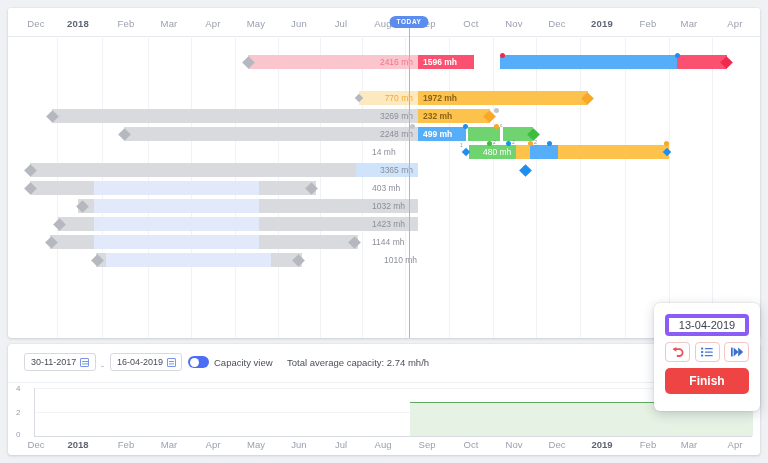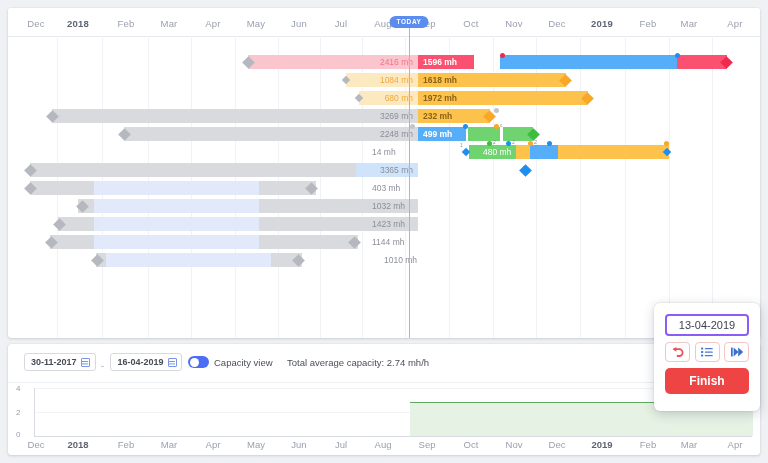--- a/index.html
+++ b/index.html
@@ -81,21 +81,21 @@
   
   .bottom-card{position:absolute;left:8px;top:344px;width:752px;height:111px;
                background:#fff;border-radius:3px;
                box-shadow:0 1px 3px rgba(40,50,80,.16),0 0 1px rgba(40,50,80,.20);
                overflow:hidden;}
   .toolbar{position:absolute;left:0;top:0;width:752px;height:38px;
            border-bottom:1px solid #eef0f4;}
   .date-box{position:absolute;top:9px;height:18px;box-sizing:border-box;
             border:1px solid #d6d9e0;border-radius:3px;background:#fff;
             display:flex;align-items:center;padding:0 4px 0 6px;}
-  .date-box .txt{font-size:9px;color:#464b57;white-space:nowrap;font-weight:bold;}
+  .date-box .txt{font-size:9px;color:#464b57;white-space:nowrap;}
   .cal-ico{width:9px;height:9px;margin-left:4px;position:relative;flex:0 0 auto;}
   .cal-ico i{position:absolute;inset:0;border:1.2px solid #7b96e8;border-radius:1px;}
   .cal-ico b{position:absolute;left:1.6px;right:1.6px;top:3.2px;height:1px;
              background:#7b96e8;box-shadow:0 2.4px 0 #7b96e8;}
   .dash{position:absolute;top:17px;font-size:9px;color:#9aa0ae;}
 
   .toggle{position:absolute;top:12px;width:21px;height:12px;border-radius:6px;
           background:#4c6ef5;}
   .toggle i{position:absolute;left:1.5px;top:1.5px;width:9px;height:9px;
             border-radius:50%;background:#fff;}
@@ -110,21 +110,21 @@
   .cc-area{position:absolute;bottom:0;background:#e6f2e3;border-top:1.6px solid #5fa860;}
   .cc-today{position:absolute;top:0;width:1px;background:#9fb6e8;}
   .cc-tick{position:absolute;font-size:9.5px;color:#9aa0ae;transform:translateX(-50%);}
   .cc-tick.year{color:#5d6473;font-weight:bold;}
 
   
   .panel{position:absolute;left:654px;top:303px;width:106px;height:108px;
          background:#fff;border-radius:6px;z-index:30;
          box-shadow:0 3px 12px rgba(40,50,80,.22),0 0 2px rgba(40,50,80,.18);}
   .p-date{position:absolute;left:11px;top:11px;width:84px;height:22px;
-          box-sizing:border-box;border:2px solid #8b5cf6;border-radius:4px;
+          box-sizing:border-box;border:4px solid #8b5cf6;border-radius:4px;
           background:#fff;display:flex;align-items:center;justify-content:center;}
   .p-date span{font-size:11px;color:#3d4350;}
   .p-btns{position:absolute;left:11px;top:39px;width:84px;height:20px;
           display:flex;justify-content:space-between;}
   .p-ico{width:25px;height:20px;box-sizing:border-box;border:1px solid #f6c4c4;
          border-radius:4px;background:#fff;display:flex;align-items:center;
          justify-content:center;}
   .p-finish{position:absolute;left:11px;top:65px;width:84px;height:26px;
             background:#ef4444;border-radius:5px;display:flex;align-items:center;
             justify-content:center;}
@@ -188,34 +188,24 @@
         <div class="bar b-red" style="left:402px;width:56px;">
           <span class="lbl l">1596 mh</span>
         </div>
         <div class="dot red" style="left:484px;top:-2px;"></div>
         <div class="bar b-blue" style="left:484px;width:178px;"></div>
         <div class="dot blue" style="left:659px;top:-2px;"></div>
         <div class="bar b-red" style="left:661px;width:50px;"></div>
         <div class="dia red" style="left:706px;"></div>
       </div>
 
-      <div class="row" style="top:36px;">
-        <div class="bar b-paleorange" style="left:330px;width:72px;">
-          <span class="lbl">1084 mh</span>
-        </div>
-        <div class="dia grey sm" style="left:327px;"></div>
-        <div class="bar b-orange" style="left:402px;width:148px;">
-          <span class="lbl l">1618 mh</span>
-        </div>
-        <div class="dia orange" style="left:545px;"></div>
-      </div>
 
       <div class="row" style="top:54px;">
         <div class="bar b-paleorange" style="left:343px;width:59px;">
-          <span class="lbl">680 mh</span>
+          <span class="lbl">770 mh</span>
         </div>
         <div class="dia grey sm" style="left:340px;"></div>
         <div class="bar b-orange" style="left:402px;width:170px;">
           <span class="lbl l">1972 mh</span>
         </div>
         <div class="dia orange" style="left:567px;"></div>
       </div>
 
       <div class="row" style="top:72px;">
         <div class="bar b-grey" style="left:36px;width:366px;">
@@ -321,21 +311,21 @@
 
     <div class="toolbar">
       <div class="date-box" style="left:16px;width:72px;">
         <span class="txt">30-11-2017</span>
         <span class="cal-ico">
             <i></i>
             <b></b>
           </span>
       </div>
       <span class="dash" style="left:93px;">-</span>
-      <div class="date-box" style="left:102px;width:72px;justify-content:center;">
+      <div class="date-box" style="left:102px;width:72px;">
         <span class="txt">16-04-2019</span>
         <span class="cal-ico">
             <i></i>
             <b></b>
           </span>
       </div>
       <div class="toggle" style="left:180px;">
           <i></i>
         </div>
       <span class="tb-txt" style="left:206px;top:13px;">Capacity view</span>

